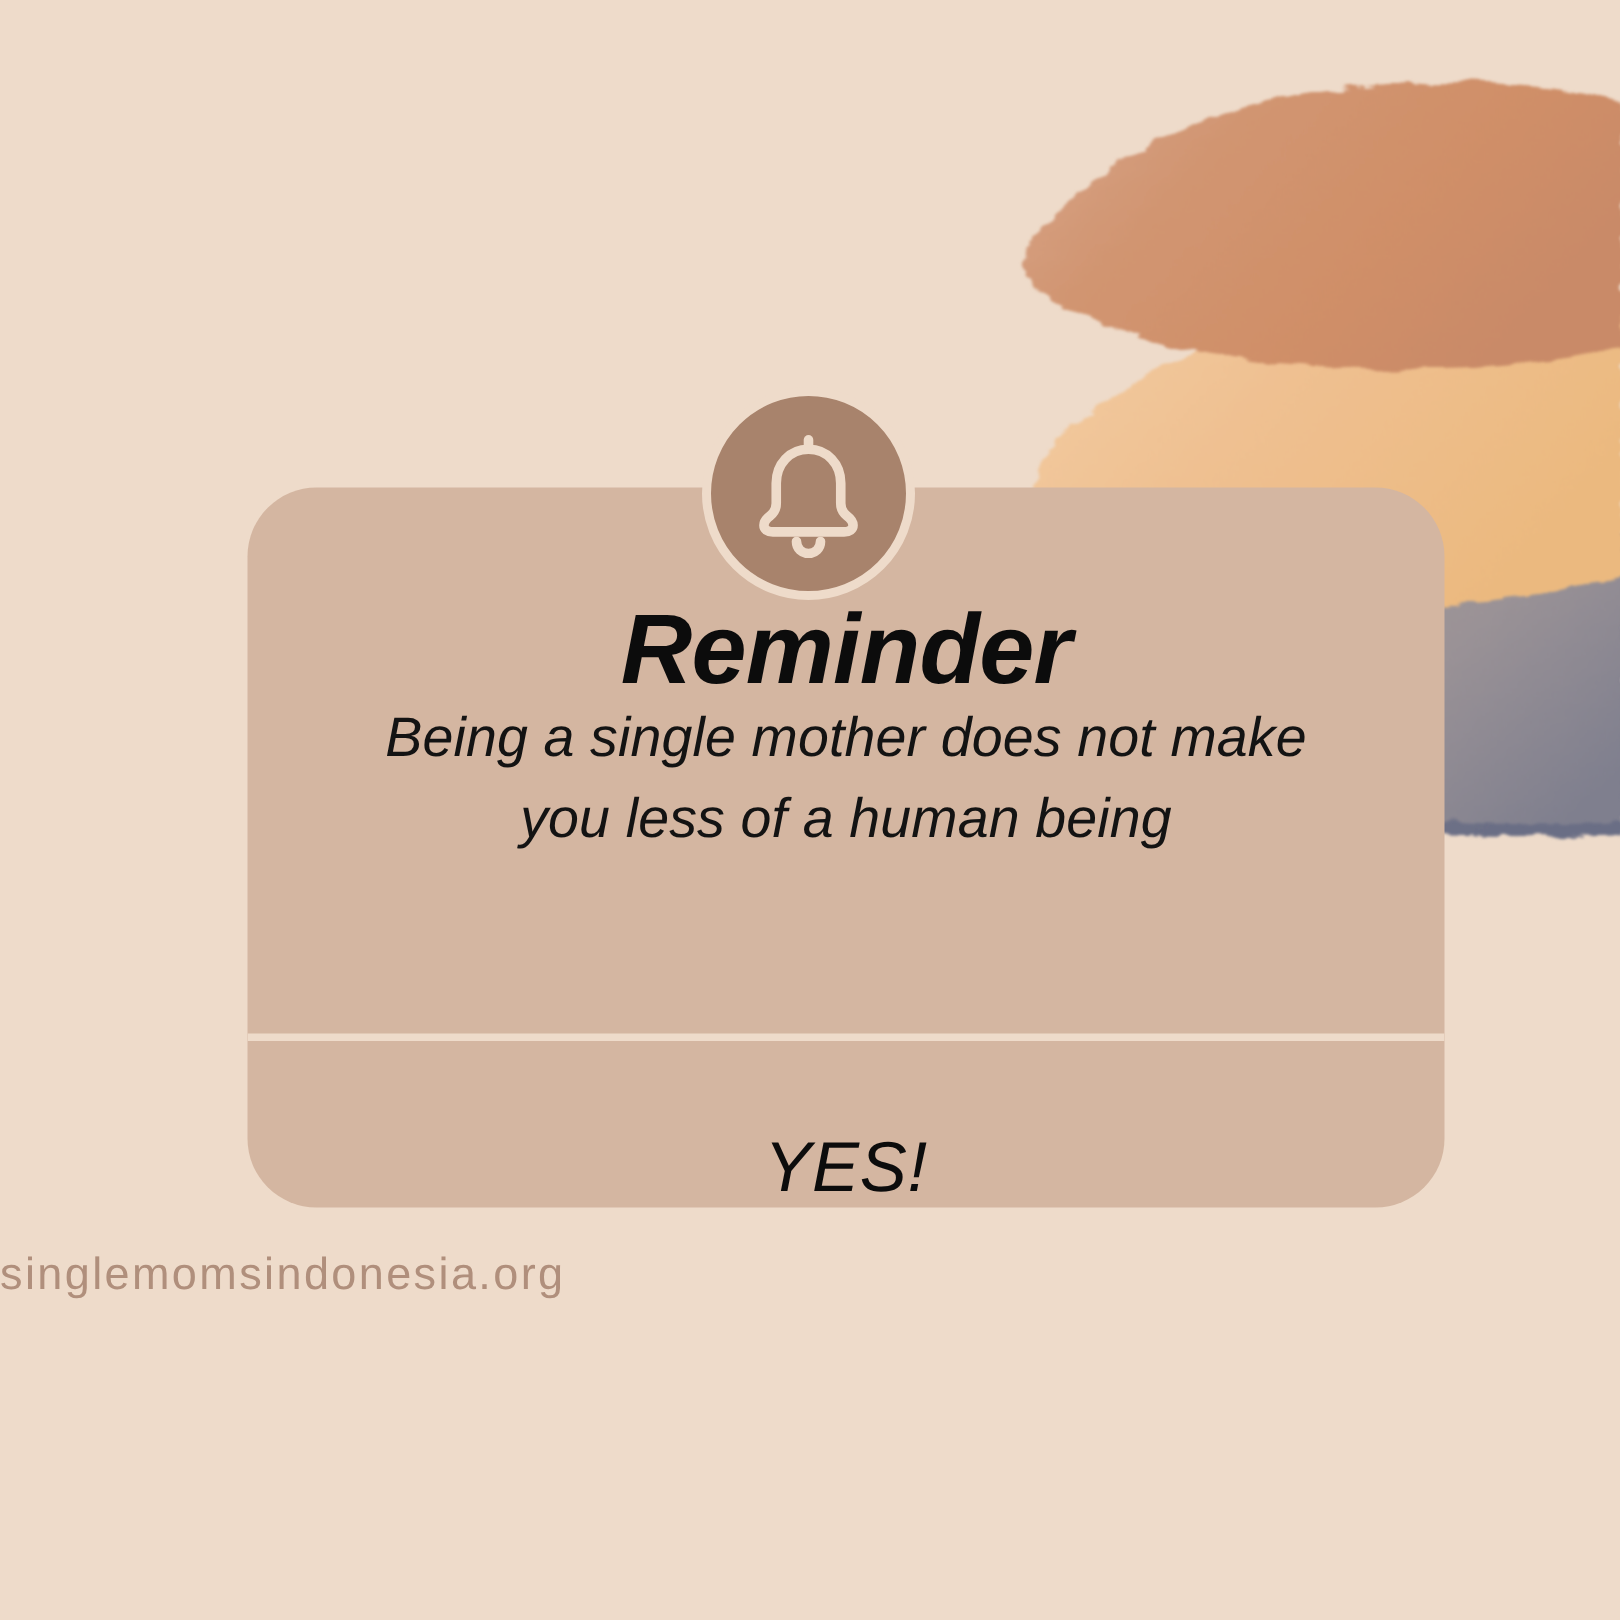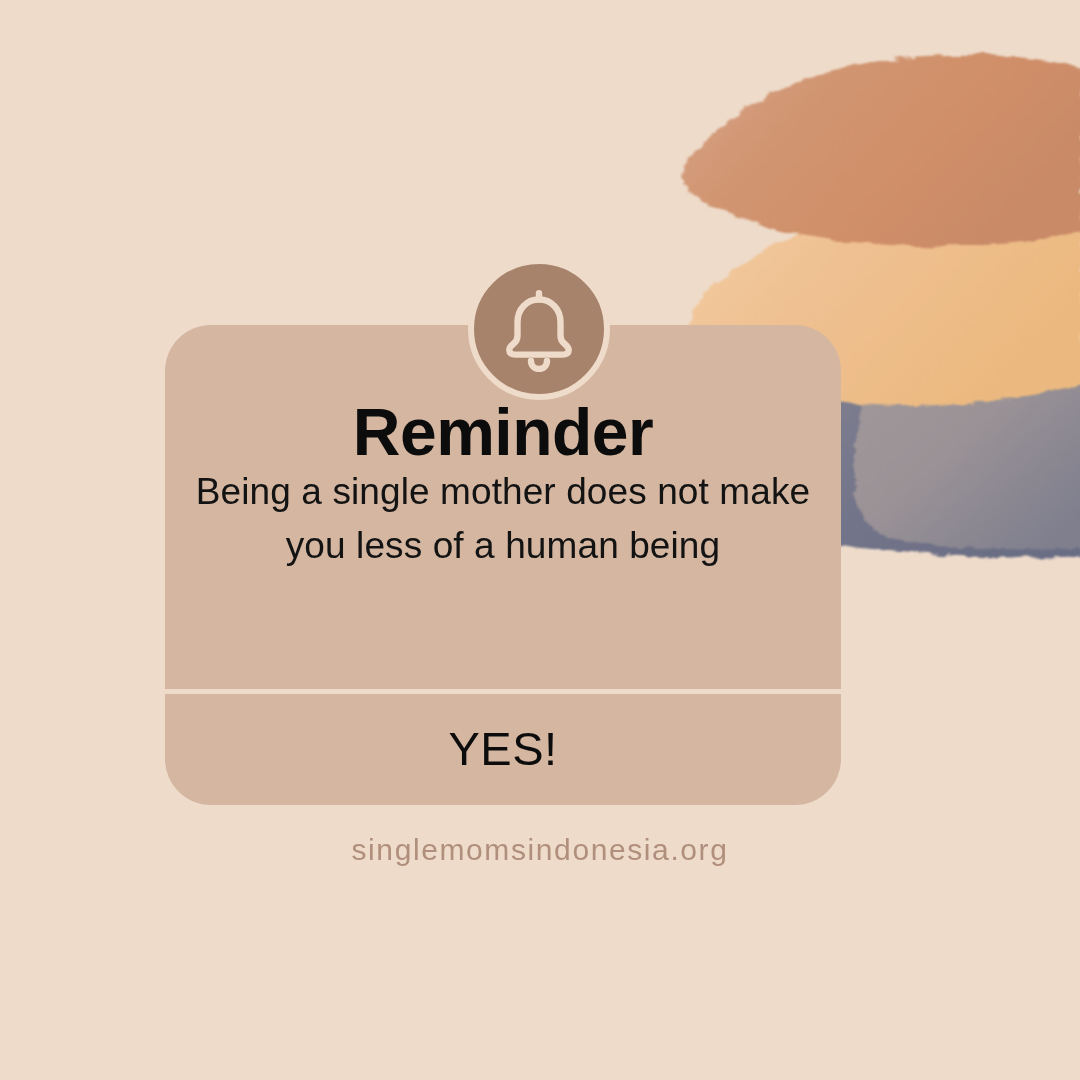--- a/index.html
+++ b/index.html
@@ -31,27 +31,28 @@
     left:0; top:0;
     width:1080px; height:1080px;
     pointer-events:none;
   }
 
   
   #card {
     position:absolute;
     left:165px;
     top:325px;
-    width:676px;
+    width:798px;
     height:480px;
     background:#d4b6a1;
     border-radius:46px;
     overflow:hidden;
     display:flex;
     flex-direction:column;
+    font-style:italic;
   }
 
   #card-body {
     flex:0 0 364px;
     display:flex;
     flex-direction:column;
     align-items:center;
     justify-content:flex-start;
     padding-top:74px;
   }
@@ -77,21 +78,21 @@
   #card-divider {
     height:5px;
     width:100%;
     background:#eedbca;
     flex:0 0 5px;
   }
 
   #card-action {
     flex:1 1 auto;
     display:flex;
-    align-items:flex-start;
+    align-items:flex-end;
     justify-content:center;
     padding-top:27px;
     cursor:pointer;
   }
 
   #card-action-label {
     font-size:47px;
     font-weight:400;
     color:#0c0c0c;
     letter-spacing:0.5px;
@@ -113,21 +114,20 @@
   }
 
   #bell-badge svg { display:block; }
 
   
   #footer-url {
     position:absolute;
     left:0;
     top:833px;
     width:1080px;
-    text-align:center;
     font-size:30px;
     color:#b08f7c;
     letter-spacing:1.6px;
     font-weight:400;
   }
 </style>
 </head>
 <body>
 
 <div id="canvas">

